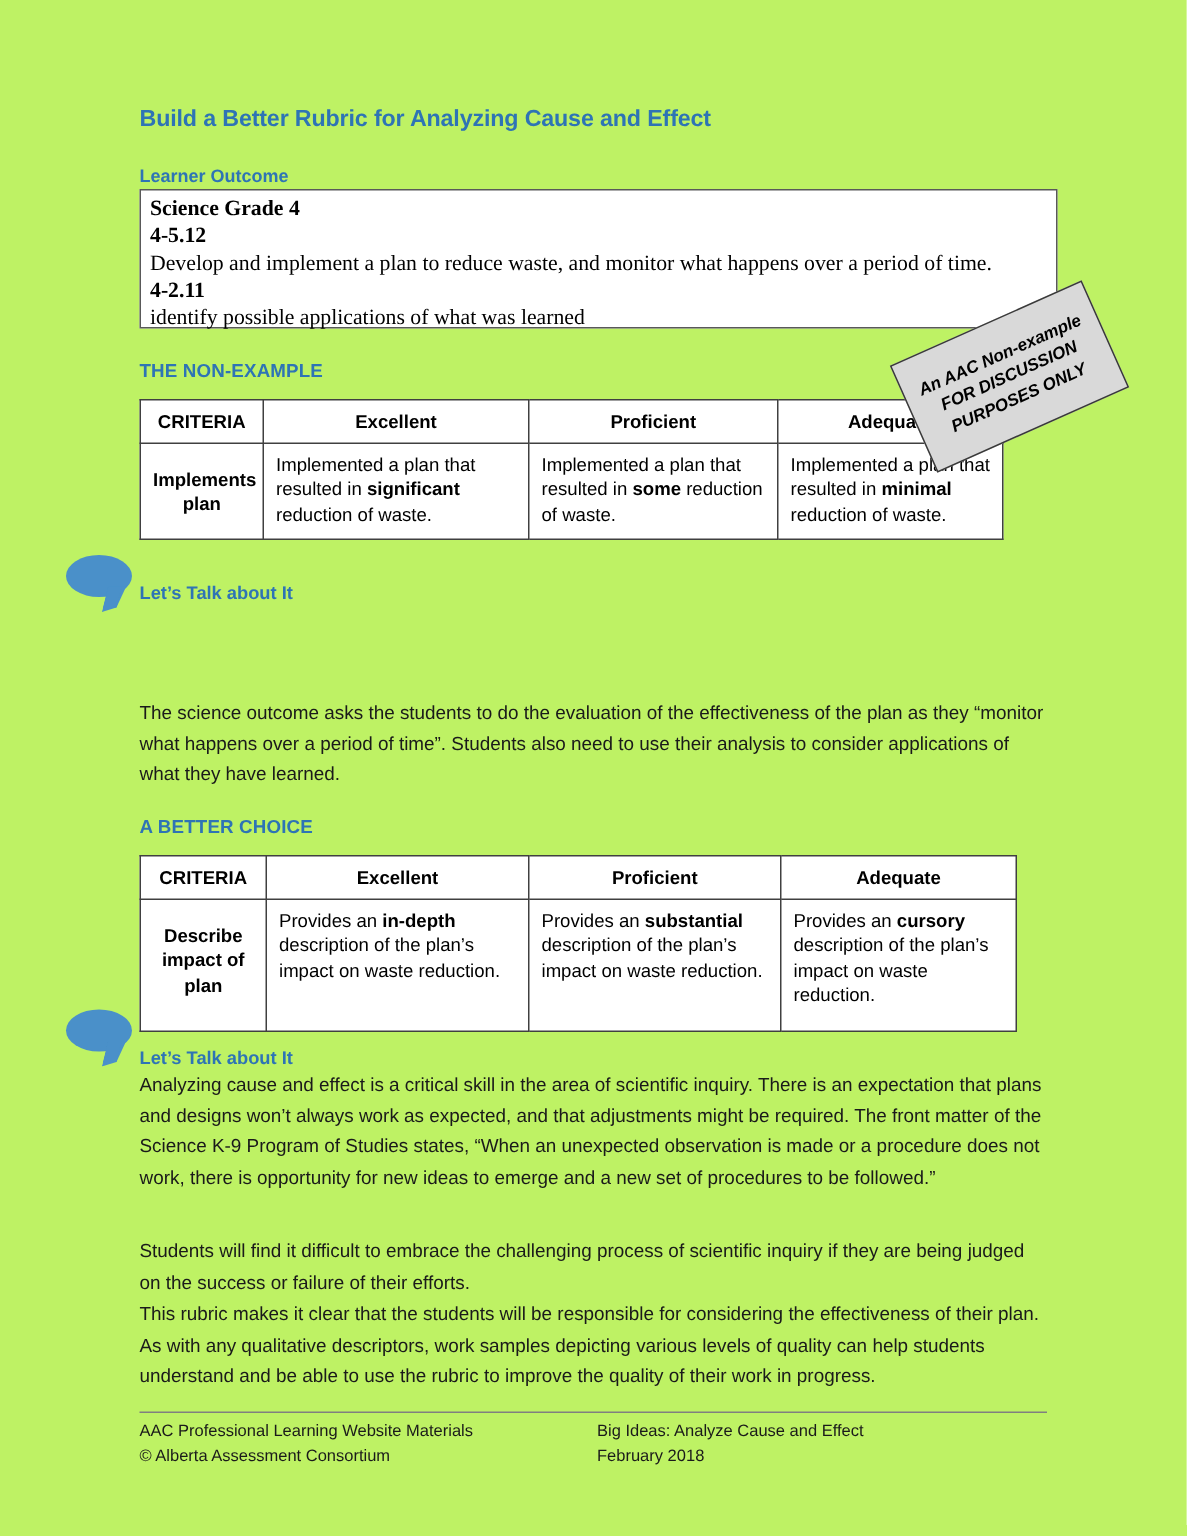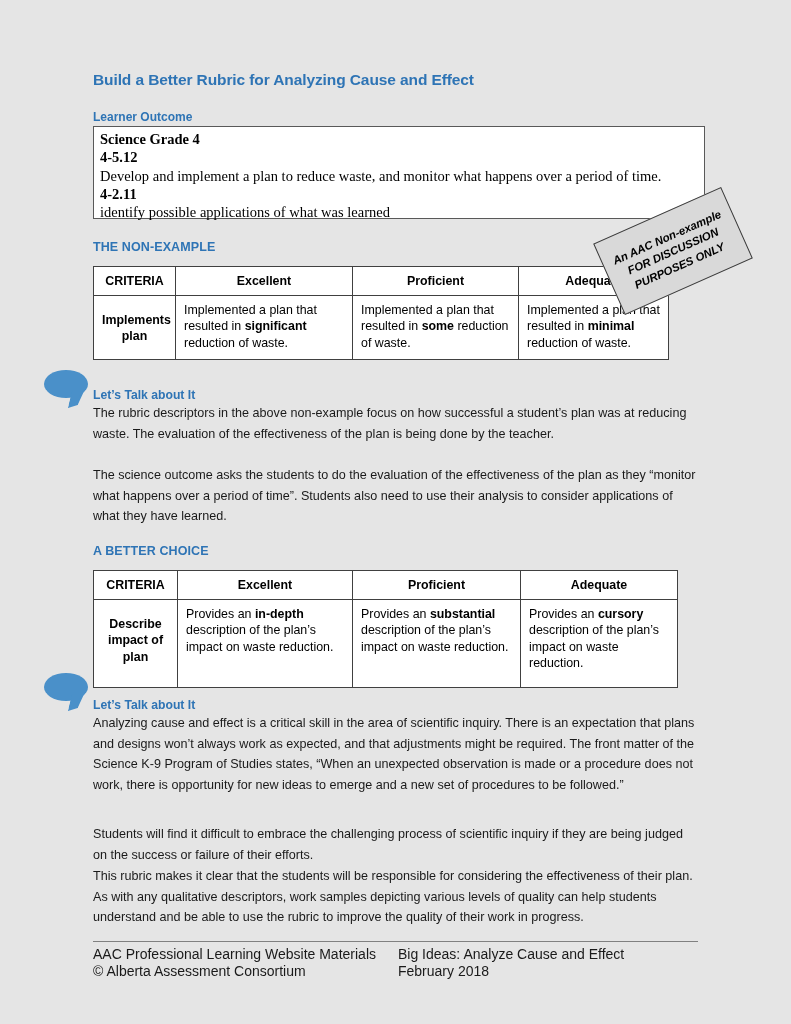--- a/index.html
+++ b/index.html
@@ -15,21 +15,21 @@
     font-family: "Liberation Sans", sans-serif;
     color: #000000;
     overflow: hidden;
   }
 
   .page {
     position: absolute;
     left: 0; top: 0;
     width: 791px;
     height: 1024px;
-    background: #e5e5e5;
+    background: #bef264;
   }
 
   
   .doc-title {
     position: absolute;
     left: 93px;
     top: 71px;
     width: 620px;
     font-size: 15.5px;
     font-weight: bold;
@@ -204,21 +204,21 @@
     position: absolute;
     left: 93px;
     top: 941px;
     width: 605px;
     height: 1px;
     background: #808080;
   }
   .footer {
     position: absolute;
     top: 946px;
-    font-size: 14px;
+    font-size: 11px;
     line-height: 16.5px;
     color: #1a1a1a;
   }
   #footer-left  { left: 93px; text-align: left; }
   #footer-right { left: 398px; width: 300px; text-align: left; }
 </style>
 </head>
 <body>
 
 <div class="page">
@@ -262,21 +262,20 @@
   </table>
 
   <div class="stamp">
     <span>An AAC Non-example</span>
     <span>FOR DISCUSSION</span>
     <span>PURPOSES ONLY</span>
   </div>
 
   <div class="bubble" id="bubble-1"></div>
   <div class="talk-head" id="talk-head-1">Let’s Talk about It</div>
-  <div class="body-text" id="para-1">The rubric descriptors in the above non-example focus on how successful a student’s plan was at reducing waste. The evaluation of the effectiveness of the plan is being done by the teacher.</div>
   <div class="body-text" id="para-2">The science outcome asks the students to do the evaluation of the effectiveness of the plan as they “monitor what happens over a period of time”. Students also need to use their analysis to consider applications of what they have learned.</div>
 
   <div class="section-head" id="head-better">A BETTER CHOICE</div>
 
   <table class="rubric" id="table-better">
     <colgroup>
         <col class="c0">
         <col class="c1">
         <col class="c2">
         <col class="c3">

